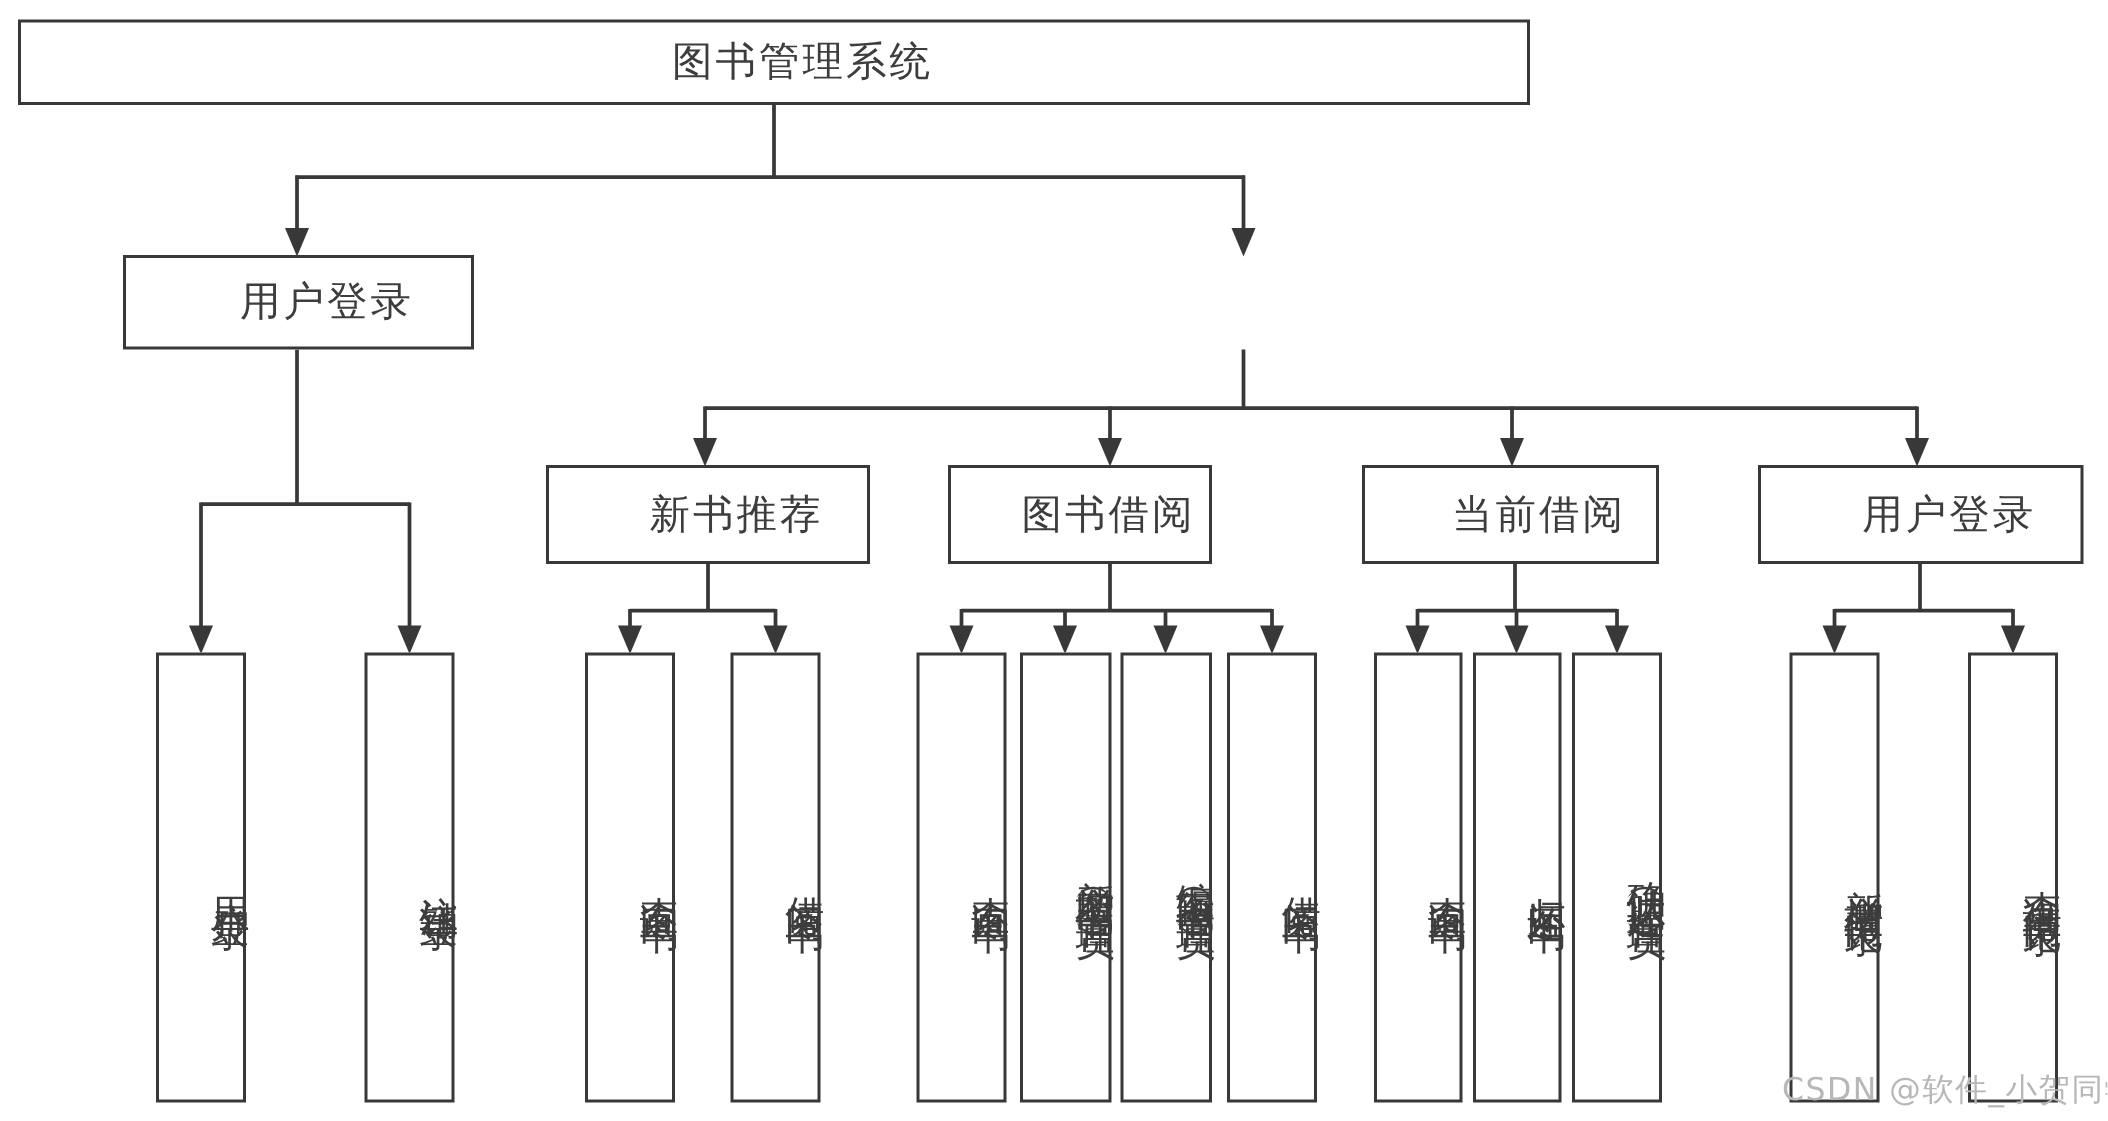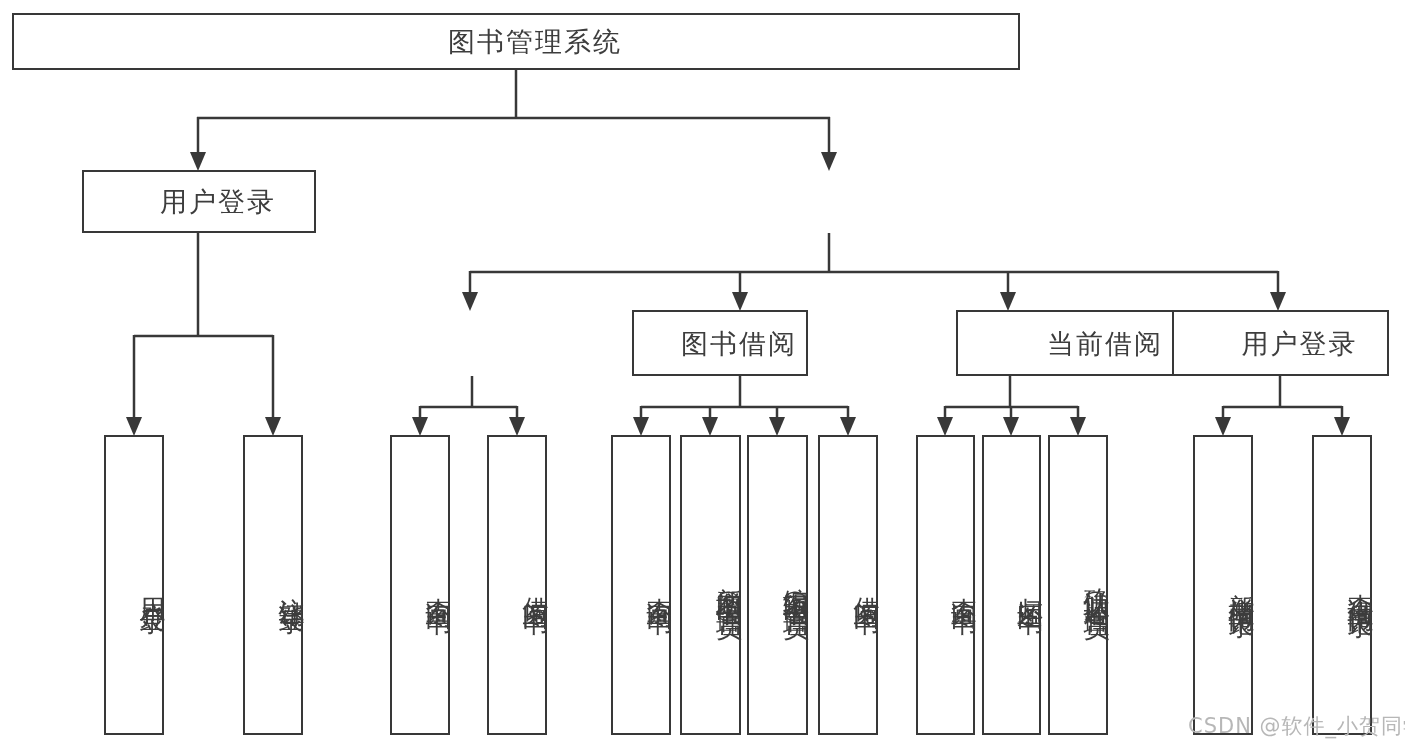--- a/index.html
+++ b/index.html
@@ -43,21 +43,21 @@
     letter-spacing: 4px;
     line-height: 1;
   }
   
   .root-box  { left: 12px;  top: 13px;  width: 1008px; height: 57px; }
   .l2-login  { left: 82px;  top: 170px; width: 234px;  height: 63px; }
   .l2-mgmt   { left: 711px; top: 170px; width: 235px;  height: 63px; }
   .l3        { top: 310px; height: 66px; }
   .l3-a { left: 364px;  width: 216px; }
   .l3-b { left: 632px;  width: 176px; }
-  .l3-c { left: 956px;  width: 260px; }
+  .l3-c { left: 908px;  width: 198px; }
   .l3-d { left: 1172px; width: 217px; }
   .leaf { top: 435px; height: 300px; }
   .lf-login   { left: 104px;  width: 60px; }
   .lf-logout  { left: 243px;  width: 60px; }
   .lf-ns-q    { left: 390px;  width: 60px; }
   .lf-ns-b    { left: 487px;  width: 60px; }
   .lf-bb-q    { left: 611px;  width: 60px; }
   .lf-bb-a    { left: 680px;  width: 61px; }
   .lf-bb-e    { left: 747px;  width: 61px; }
   .lf-bb-b    { left: 818px;  width: 60px; }
@@ -144,20 +144,23 @@
   </svg>
 
   <div class="node root-box">
     <span class="hlabel">图书管理系统</span>
   </div>
 
   <div class="node l2-login">
     <span class="hlabel">用户登录</span>
   </div>
 
+  <div class="node l3 l3-a">
+    <span class="hlabel">新书推荐</span>
+  </div>
   <div class="node l3 l3-b">
     <span class="hlabel">图书借阅</span>
   </div>
   <div class="node l3 l3-c">
     <span class="hlabel">当前借阅</span>
   </div>
   <div class="node l3 l3-d">
     <span class="hlabel">用户登录</span>
   </div>
 

